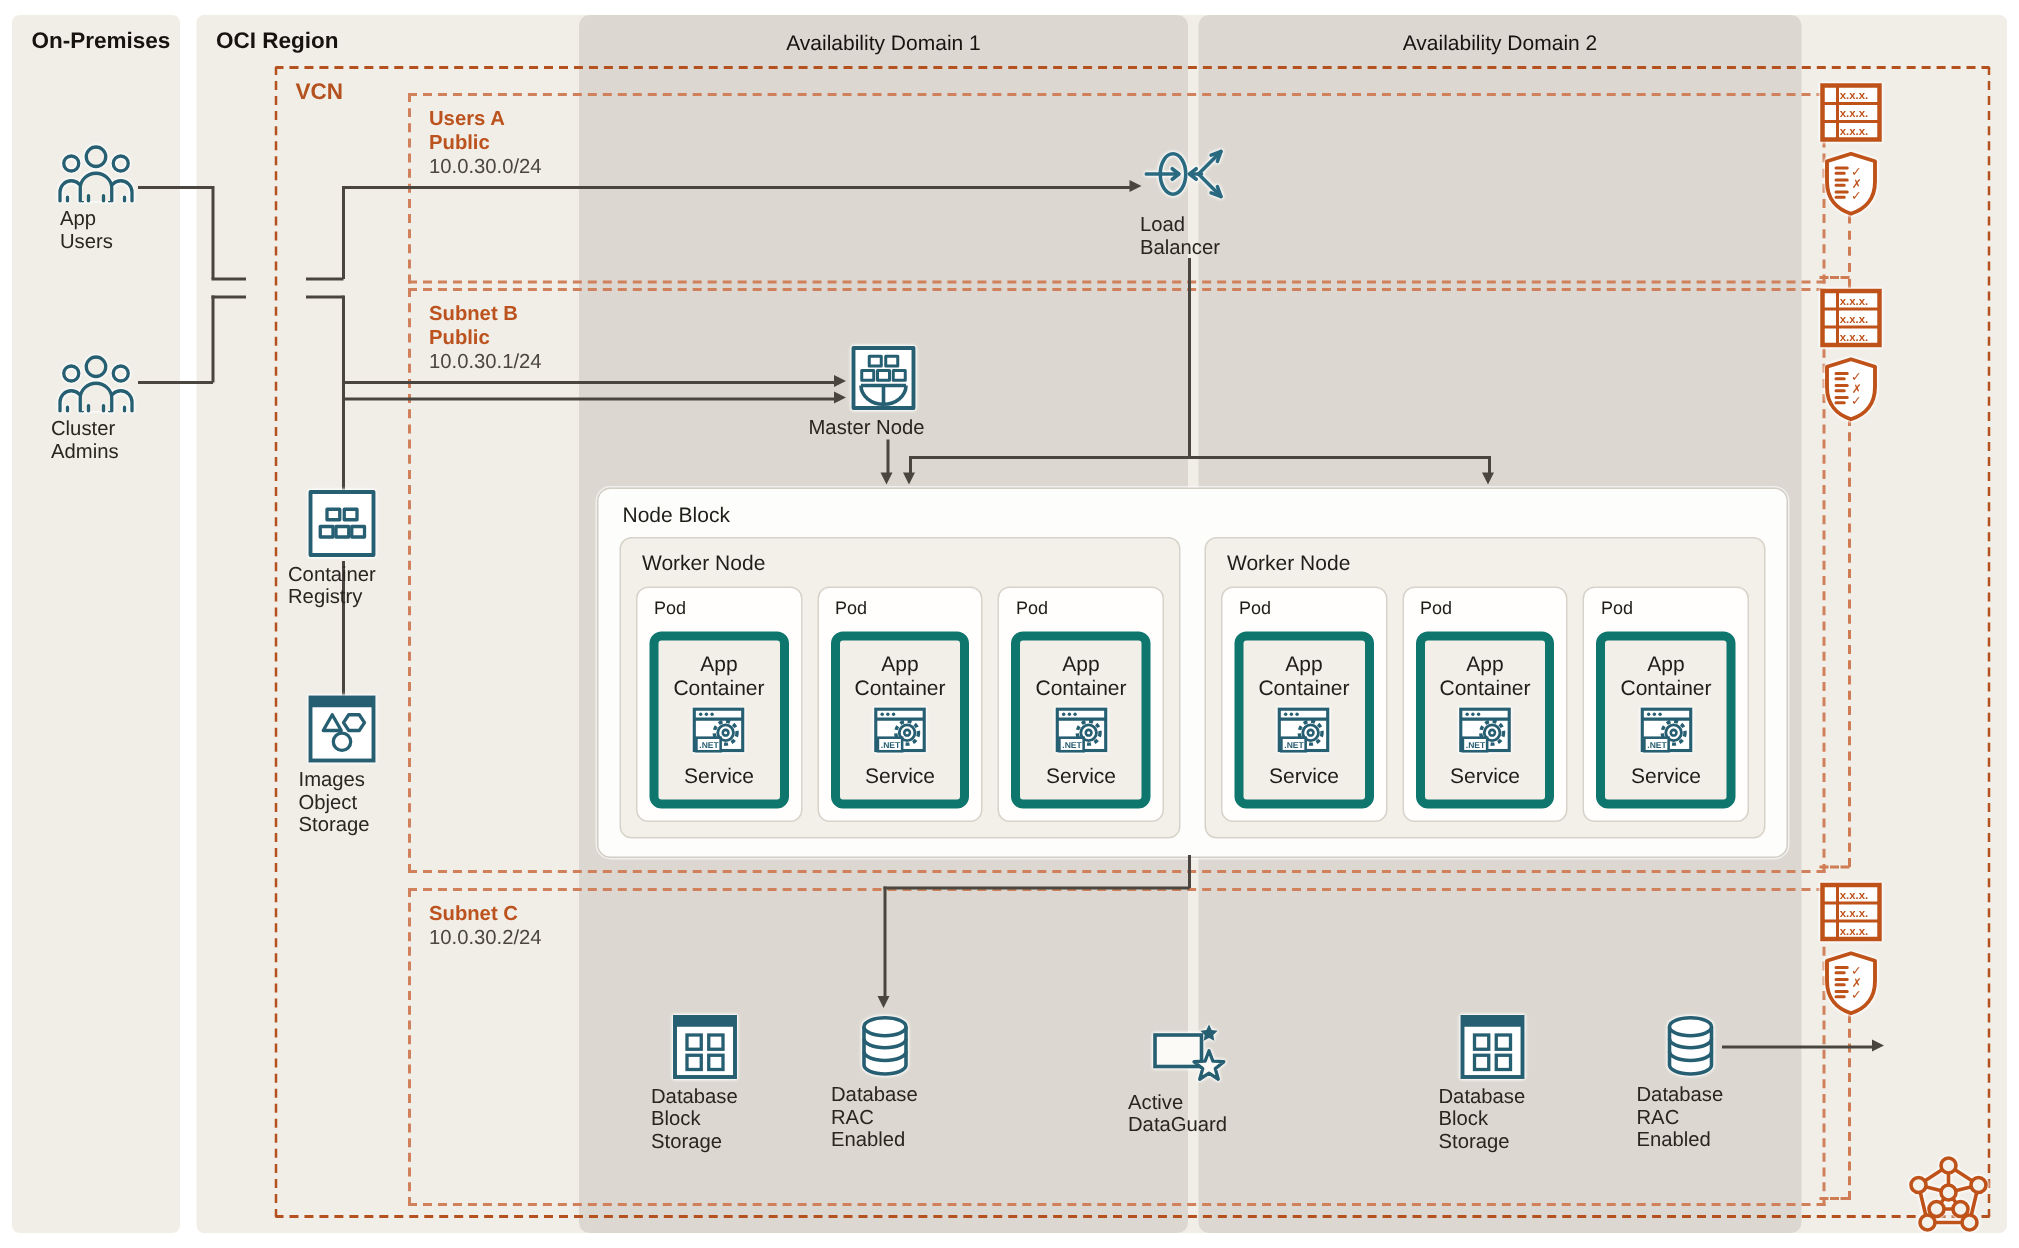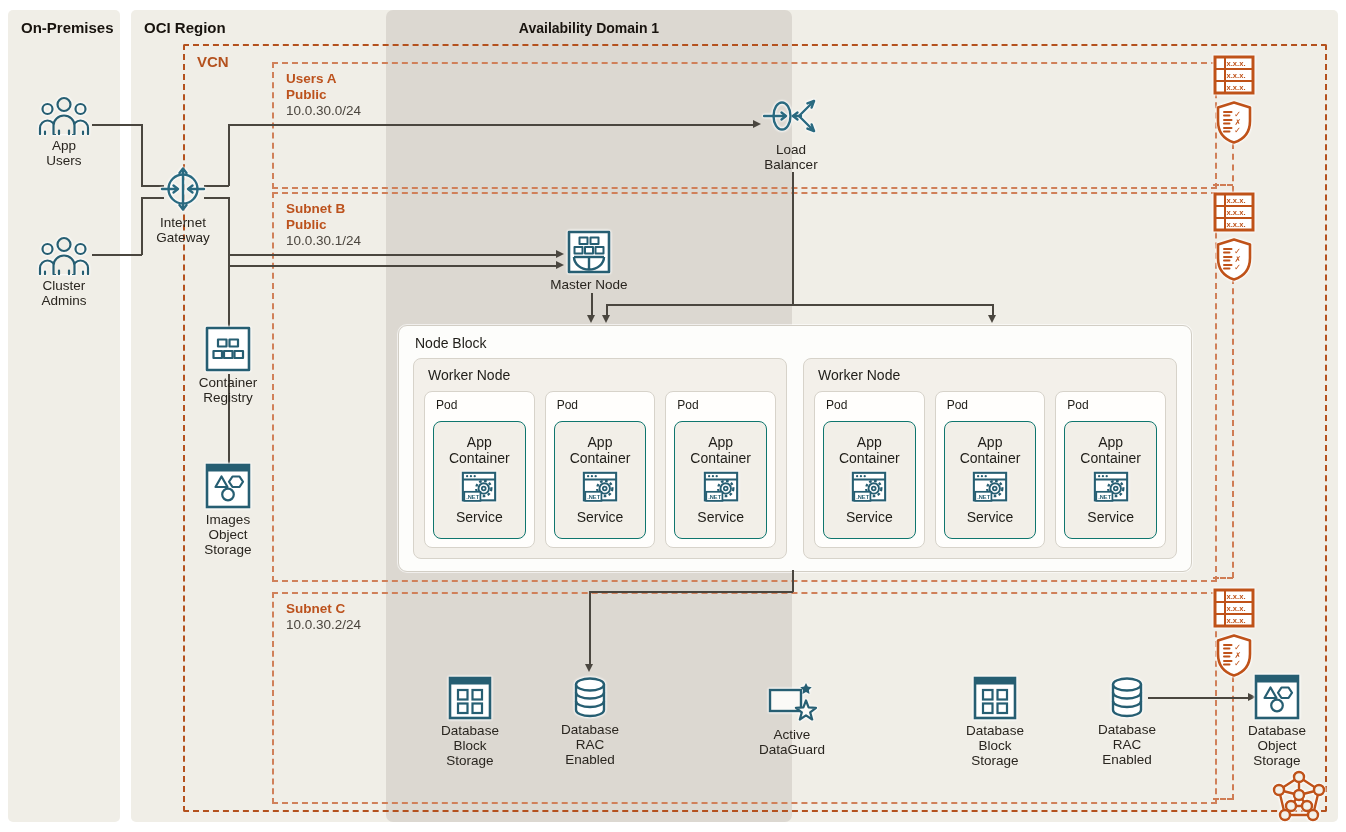--- a/index.html
+++ b/index.html
@@ -1,39 +1,39 @@
 <!DOCTYPE html>
 <html><head>
 <meta charset="utf-8">
 <style>
   html,body{margin:0;padding:0;background:#ffffff;font-family:"Liberation Sans","DejaVu Sans",sans-serif;}
   .canvas{position:relative;width:1346px;height:832px;overflow:hidden;background:#fff;padding-left:28px;}
   .panel{position:absolute;background:#f0eee7;border-radius:5px;}
   .panel-title{position:absolute;top:9px;left:13px;font-size:15px;font-weight:700;color:#18130e;}
   .adp{position:absolute;top:10px;height:812px;background:#dcd8d1;border-radius:7px;z-index:1;}
-  .adp-title{position:absolute;top:10px;left:0;right:0;text-align:center;font-size:14px;font-weight:700;color:#18130e;}
+  .adp-title{position:absolute;top:10px;left:0;right:0;text-align:center;font-size:14px;font-weight:400;color:#18130e;}
   .vcn{position:absolute;left:183px;top:44px;width:1140px;height:764px;border:2px dashed #b4511e;border-radius:2px;z-index:2;}
   .vcn-label{position:absolute;left:12px;top:7px;font-size:15px;font-weight:700;color:#b4511e;}
   .subnet{position:absolute;border:2px dashed #d0805a;z-index:2;}
   .subnet-lbl{position:absolute;left:12px;top:7px;font-size:13.5px;line-height:1.18;}
   .sn-name,.sn-vis{display:block;font-weight:700;color:#bc521d;}
   .sn-cidr{display:block;color:#4b463f;}
   .nodepool{position:absolute;left:398px;top:325px;width:792px;height:245px;background:#fdfdfb;border:1px solid #d2cec5;border-radius:9px;z-index:3;box-shadow:0 0 0 1px rgba(255,255,255,.6);}
   .np-label{position:absolute;left:16px;top:9px;font-size:14px;color:#1f1d18;}
   .np-body{position:absolute;left:14px;right:14px;top:32px;bottom:12px;display:flex;gap:16px;}
   .worker{flex:1;position:relative;background:#f3f0ea;border:1px solid #d7d3ca;border-radius:8px;}
   .wn-label{position:absolute;left:14px;top:8px;font-size:14px;color:#1f1d18;}
   .wn-body{position:absolute;left:10px;right:10px;top:32px;bottom:10px;display:flex;gap:10px;}
   .pod{flex:1;position:relative;background:#fffefc;border:1px solid #d7d3ca;border-radius:8px;}
   .pod-label{position:absolute;left:11px;top:6px;font-size:12px;color:#1f1d18;}
-  .pod-body{position:absolute;left:8px;right:8px;top:29px;bottom:8px;background:#f2efe8;border:1px solid #0f766e;border-radius:8px;display:flex;flex-direction:column;align-items:center;justify-content:center;gap:2px;text-align:center;}
+  .pod-body{position:absolute;left:8px;right:8px;top:29px;bottom:8px;background:#f2efe8;border:6px solid #0f766e;border-radius:8px;display:flex;flex-direction:column;align-items:center;justify-content:center;gap:2px;text-align:center;}
   .ac-label{width:80px;font-size:14px;line-height:1.12;color:#1f1d18;}
   .svc-label{font-size:14px;color:#1f1d18;}
   .icon-node{position:absolute;width:100px;display:flex;flex-direction:column;align-items:center;z-index:5;}
-  .icon-node .lbl{margin-top:3px;font-size:13.5px;line-height:1.12;text-align:center;color:#29251f;}
+  .icon-node .lbl{margin-top:3px;font-size:13.5px;line-height:1.12;color:#29251f;}
   .ic{filter:drop-shadow(0 0 1px #fff) drop-shadow(0 0 1px #fff);}
   .ln{position:absolute;background:#4a463f;z-index:4;}
   .arr{position:absolute;width:0;height:0;z-index:4;}
   .ar{border-top:4.5px solid transparent;border-bottom:4.5px solid transparent;border-left:8px solid #4a463f;}
   .adn{border-left:4.5px solid transparent;border-right:4.5px solid transparent;border-top:8px solid #4a463f;}
   .dashv{position:absolute;width:0;border-left:2px dashed #cf7c54;z-index:3;}
   .dashh{position:absolute;height:0;border-top:2px dashed #cf7c54;z-index:3;}
   .rgroup{position:absolute;width:46px;display:flex;flex-direction:column;align-items:center;gap:5px;z-index:5;}
 </style>
 </head>
@@ -189,20 +189,23 @@
 <div class="canvas">
 
   <div class="panel" style="left:8px;top:10px;width:112px;height:812px;">
     <div class="panel-title">On-Premises</div>
   </div>
   <div class="panel" style="left:131px;top:10px;width:1207px;height:812px;">
     <div class="panel-title">OCI Region</div>
   </div>
   <div class="adp" style="left:386px;width:406px;">
     <div class="adp-title">Availability Domain 1</div>
+  </div>
+  <div class="adp" style="left:799px;width:402px;">
+    <div class="adp-title">Availability Domain 2</div>
   </div>
 
   <div class="vcn">
     <div class="vcn-label">VCN</div>
   </div>
   <div class="subnet" style="left:272px;top:62px;width:941px;height:123px;">
     <div class="subnet-lbl">
       <span class="sn-name">Users A</span>
       <span class="sn-vis">Public</span>
       <span class="sn-cidr">10.0.30.0/24</span>
@@ -343,26 +346,20 @@
         <use href="#i-users"></use>
       </svg>
     <div class="lbl" style="width:48px;">App Users</div>
   </div>
   <div class="icon-node" style="left:14px;top:235px;">
     <svg class="ic" width="54" height="40">
         <use href="#i-users"></use>
       </svg>
     <div class="lbl" style="width:60px;">Cluster Admins</div>
   </div>
-  <div class="icon-node" style="left:133px;top:166px;">
-    <svg class="ic" width="46" height="46">
-        <use href="#i-gateway"></use>
-      </svg>
-    <div class="lbl" style="width:64px;">Internet Gateway</div>
-  </div>
   <div class="icon-node" style="left:741px;top:93px;">
     <svg class="ic" width="56" height="46">
         <use href="#i-lb"></use>
       </svg>
     <div class="lbl" style="width:62px;">Load Balancer</div>
   </div>
   <div class="icon-node" style="left:539px;top:230px;">
     <svg class="ic" width="44" height="44">
         <use href="#i-master"></use>
       </svg>
@@ -404,26 +401,20 @@
         <use href="#i-dbblock"></use>
       </svg>
     <div class="lbl" style="width:72px;">Database Block Storage</div>
   </div>
   <div class="icon-node" style="left:1077px;top:675px;">
     <svg class="ic" width="42" height="44">
         <use href="#i-dbrac"></use>
       </svg>
     <div class="lbl" style="width:72px;">Database RAC Enabled</div>
   </div>
-  <div class="icon-node" style="left:1227px;top:674px;">
-    <svg class="ic" width="46" height="46">
-        <use href="#i-objstore"></use>
-      </svg>
-    <div class="lbl" style="width:72px;">Database Object Storage</div>
-  </div>
 
   <div class="rgroup" style="left:1211px;top:55px;">
     <svg class="ic" width="42" height="40">
         <use href="#i-route"></use>
       </svg>
     <svg class="ic" width="38" height="44">
         <use href="#i-shield"></use>
       </svg>
   </div>
   <div class="rgroup" style="left:1211px;top:192px;">

